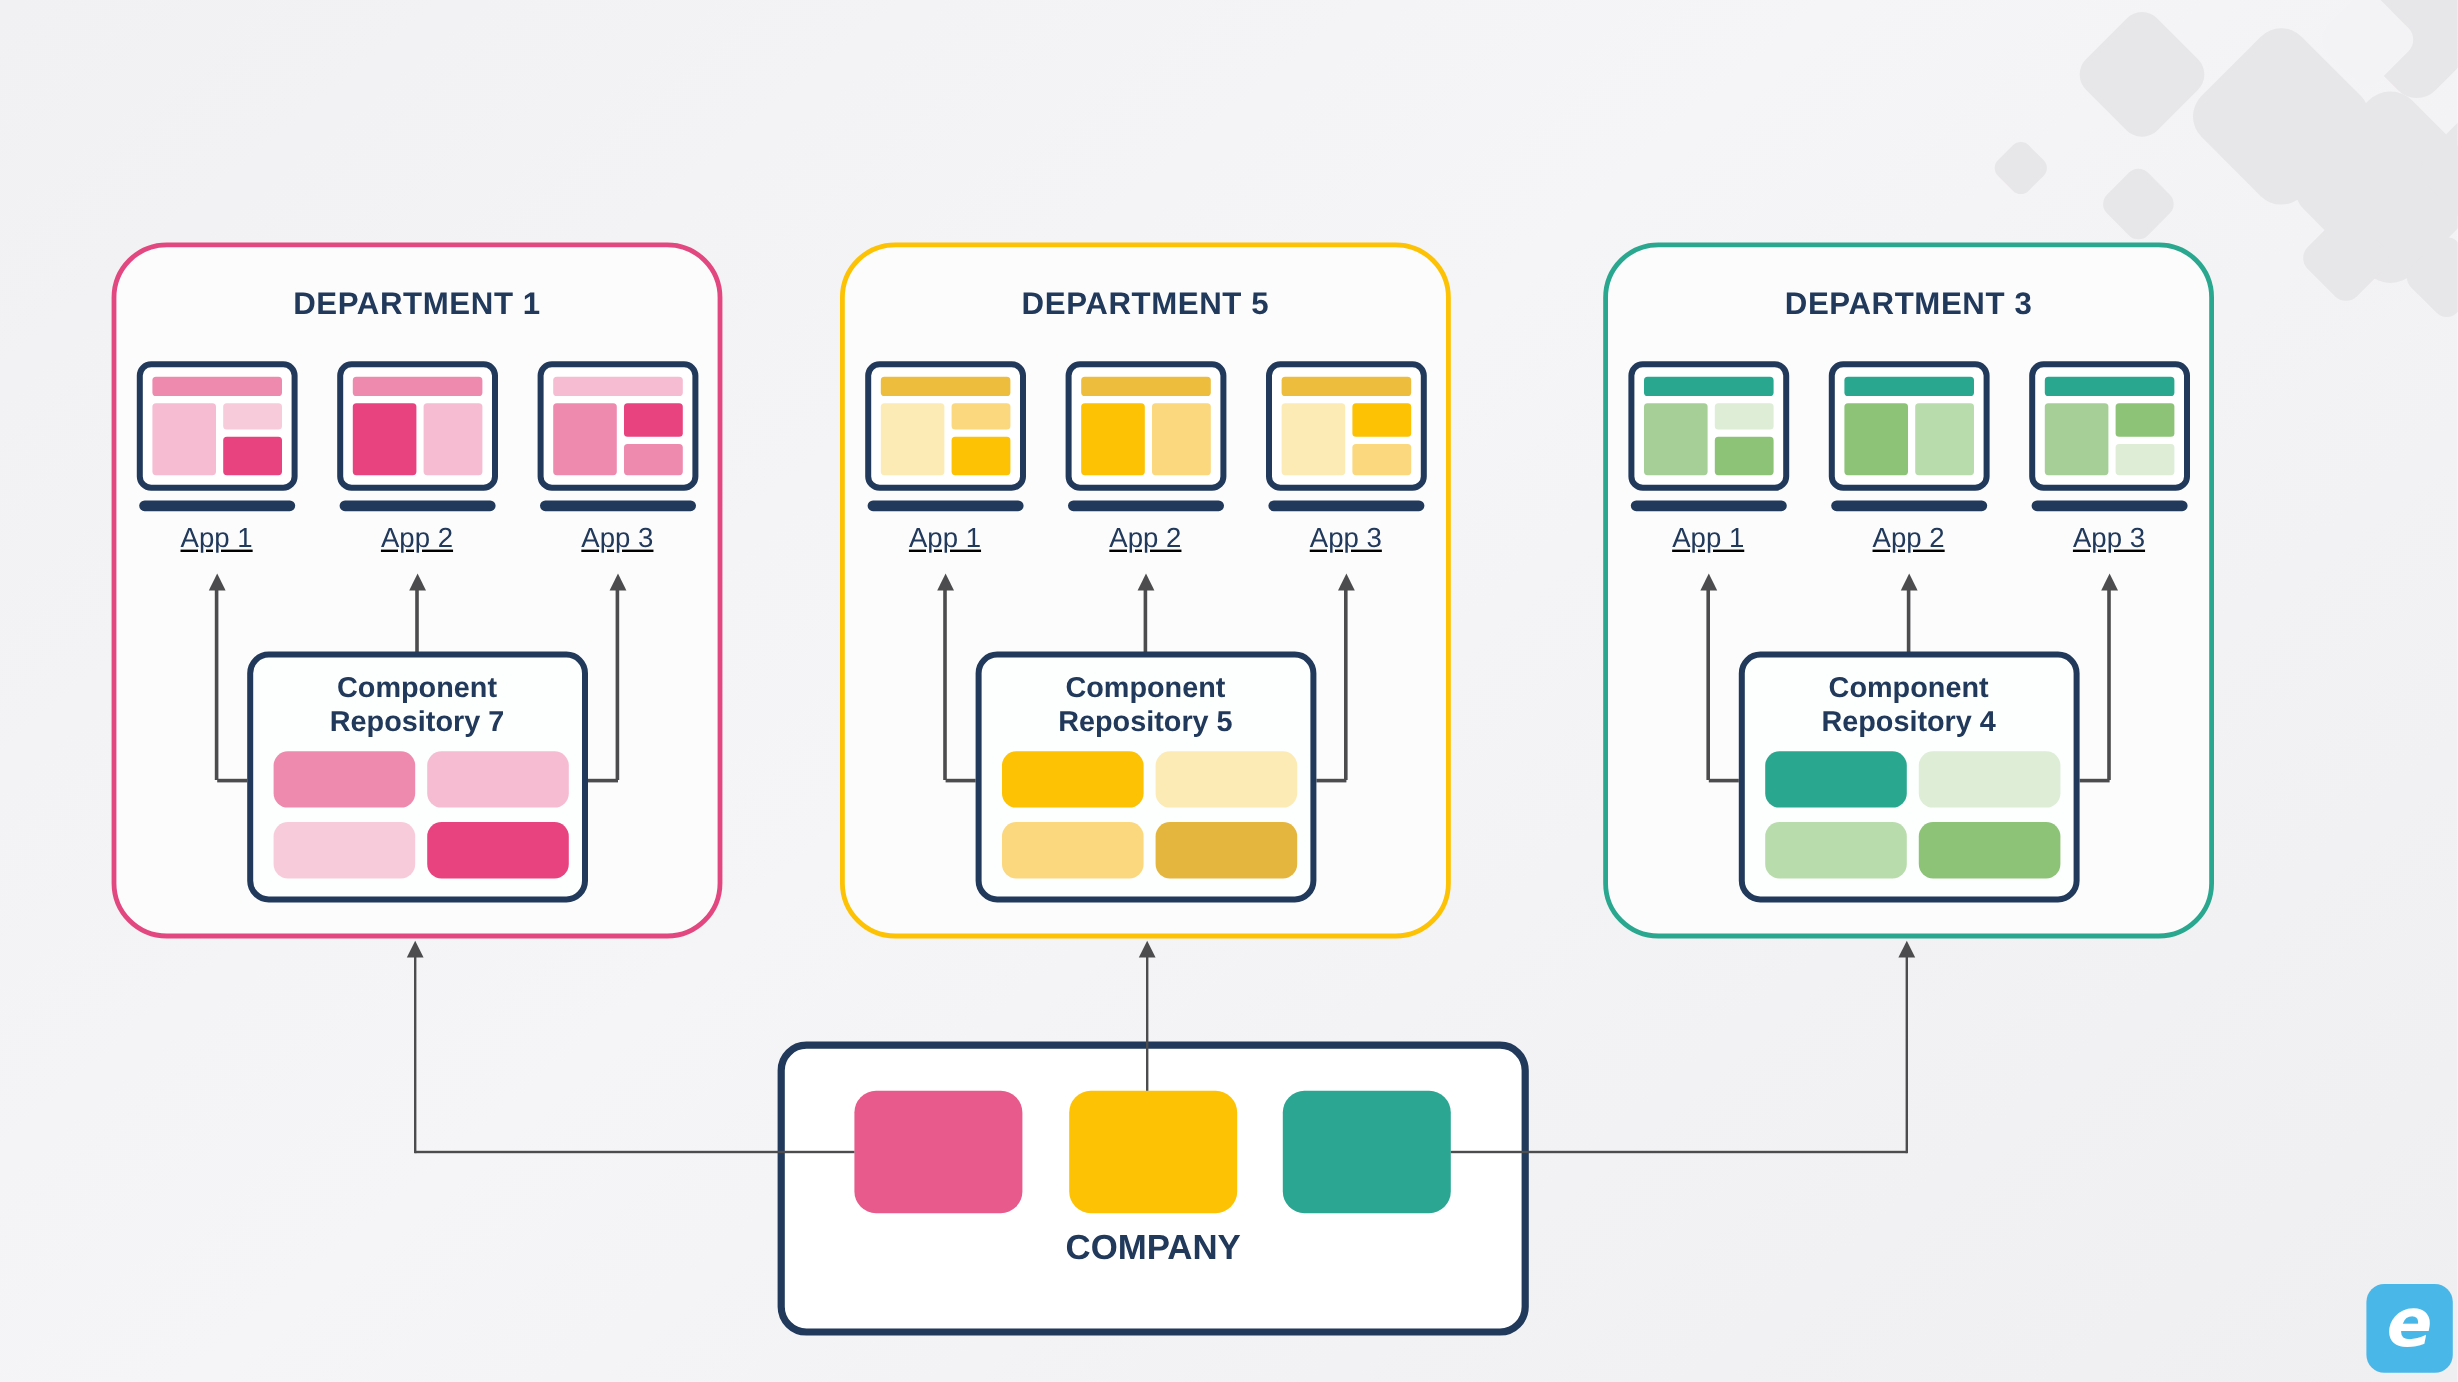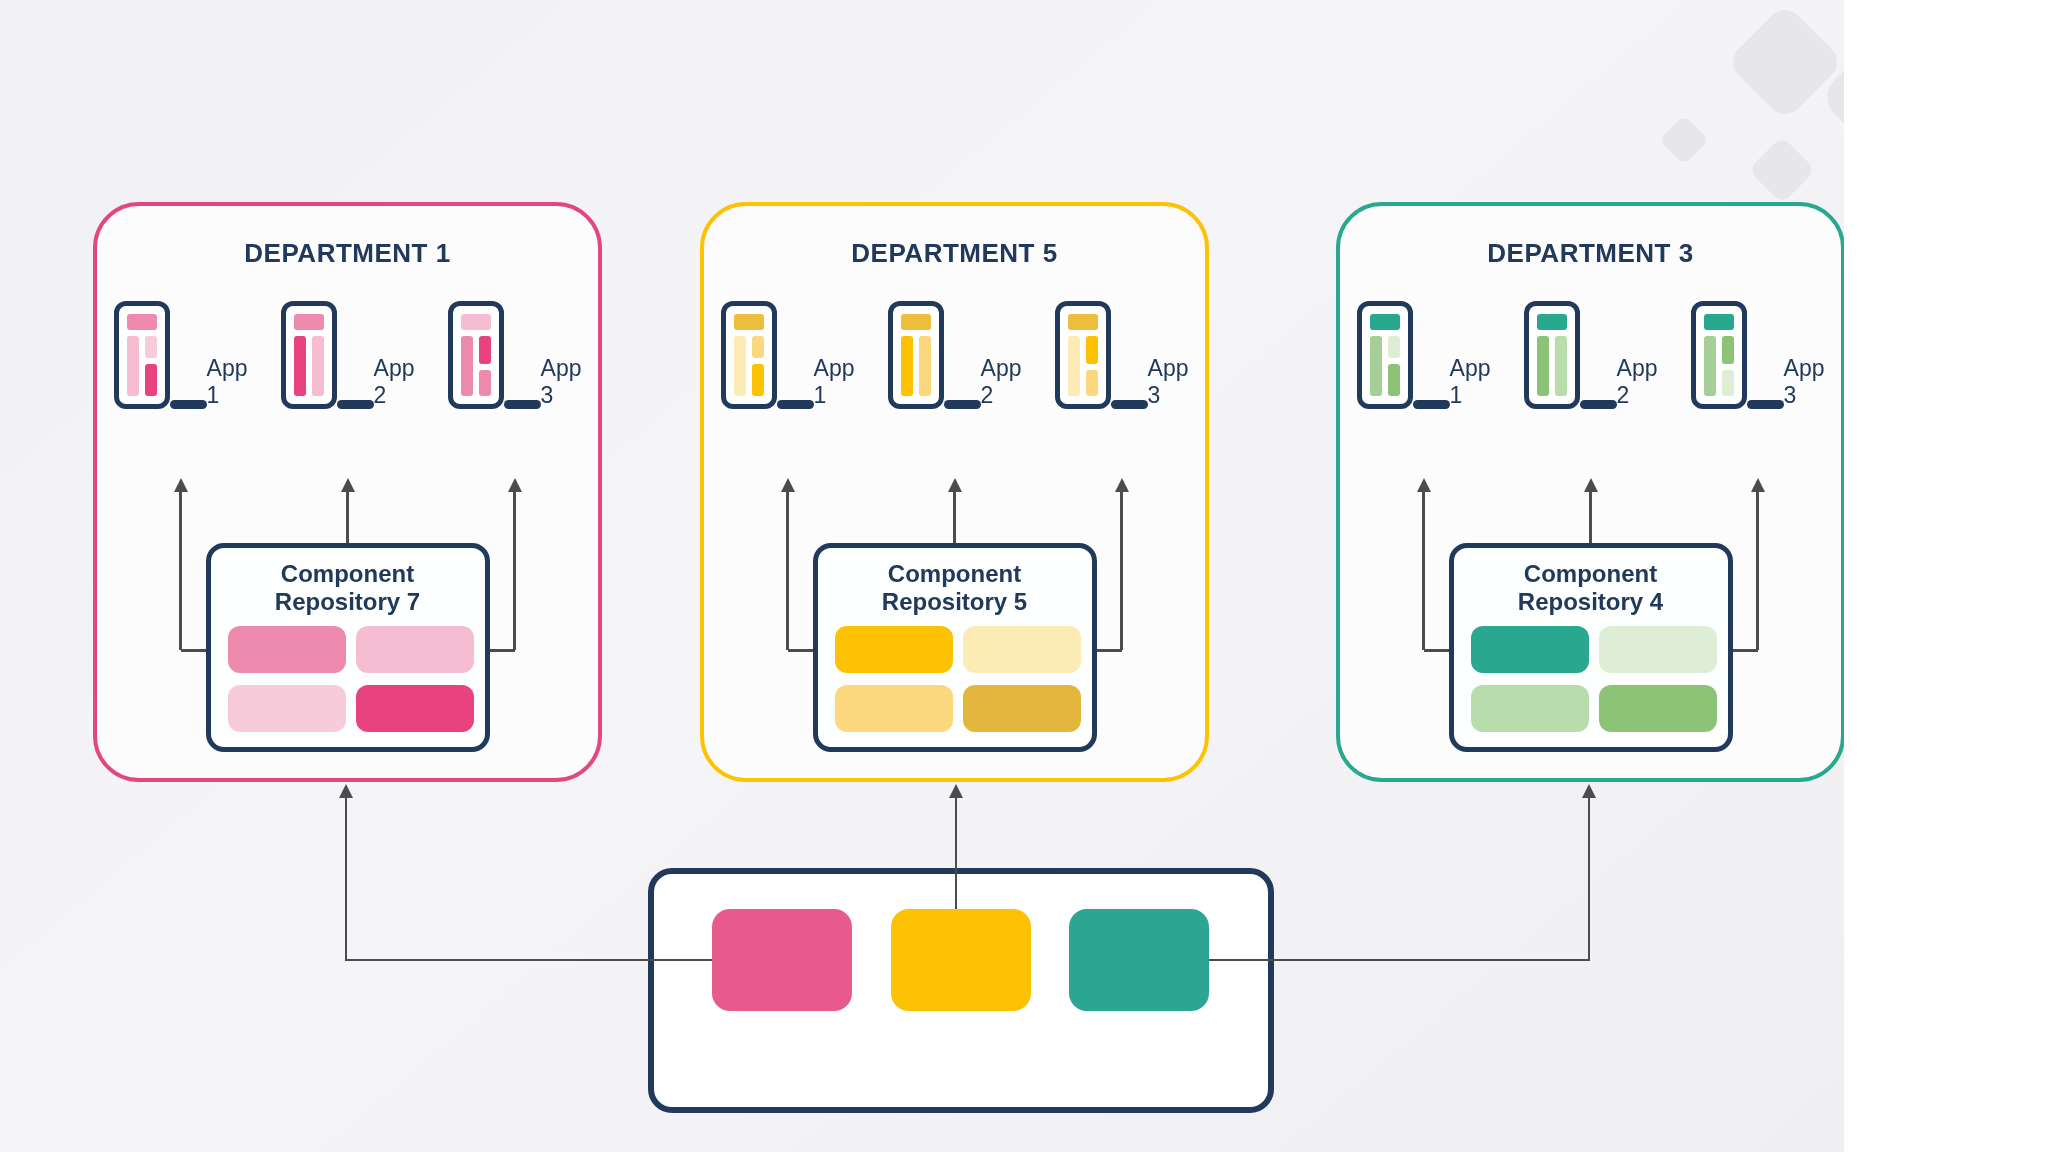--- a/index.html
+++ b/index.html
@@ -1,31 +1,31 @@
 <!DOCTYPE html>
 <html><head>
 <meta charset="utf-8">
 <style>
   html,body{margin:0;padding:0;}
   body{font-family:"Liberation Sans", sans-serif;}
-  #stage{position:relative;width:1844px;height:1152px;overflow:hidden;
+  #stage{position:relative;width:2048px;height:1152px;overflow:hidden;
          background:linear-gradient(140deg, var(--background,#F1F0F2) 0%, #F5F4F6 45%, #EFEEF0 100%);}
 
   
   .dm{position:absolute;background:var(--diamond,#E7E6E8);transform:rotate(45deg);z-index:0;}
   .dm-light{background:#F3F2F4;}
 
   
   .dept{position:absolute;top:202px;width:509px;height:580px;box-sizing:border-box;
         border:4px solid var(--border,#ccc);border-radius:46px;background:var(--panel,#FCFCFD);z-index:10;}
   .dept-title{position:absolute;top:32px;left:0;width:100%;margin:0;text-align:center;
         font-size:26px;font-weight:700;color:var(--navy,#21395B);letter-spacing:.5px;}
 
   .apps{position:absolute;top:95px;left:0;width:100%;display:flex;justify-content:center;gap:33px;}
-  .app{width:134px;display:flex;flex-direction:row;align-items:flex-end;}
+  .app{width:134px;display:flex;flex-direction:column;align-items:center;text-decoration:underline;}
   .laptop{width:134px;height:108px;box-sizing:border-box;border:5px solid var(--navy,#21395B);
           border-radius:12px;background:#fff;padding:8px;}
   .blk{border-radius:3px;}
   .bar{height:16px;margin-bottom:6px;}
   .lap-body{display:flex;gap:6px;height:60px;}
   .bl-left{flex:1.12;}
   .rcol{flex:1;display:flex;flex-direction:column;gap:6px;}
   .rtop{height:22px;}
   .rbot{flex:1;}
   .rtop-c{flex:1.05;}
@@ -297,19 +297,20 @@
   <div class="vline connector" style="left:954.75px;top:796px;height:113px;"></div>
 
   <div class="head connector" style="left:1582px;top:784px;"></div>
   <div class="vline connector" style="left:1587.75px;top:796px;height:165px;"></div>
   <div class="hline connector" style="left:1209px;top:958.75px;width:380px;"></div>
 
   <div class="company" style="--pink: #E85A8B; --gold: #FCC203; --teal: #2AA693;">
     <div class="sq sq1"></div>
     <div class="sq sq2"></div>
     <div class="sq sq3"></div>
+    <p class="company-l1">COMPANY</p>
   </div>
 
   <div class="logo" style="--logo-bg: #49B8E8;">
     <span>e</span>
   </div>
 
 </div>
 
 </body></html>

